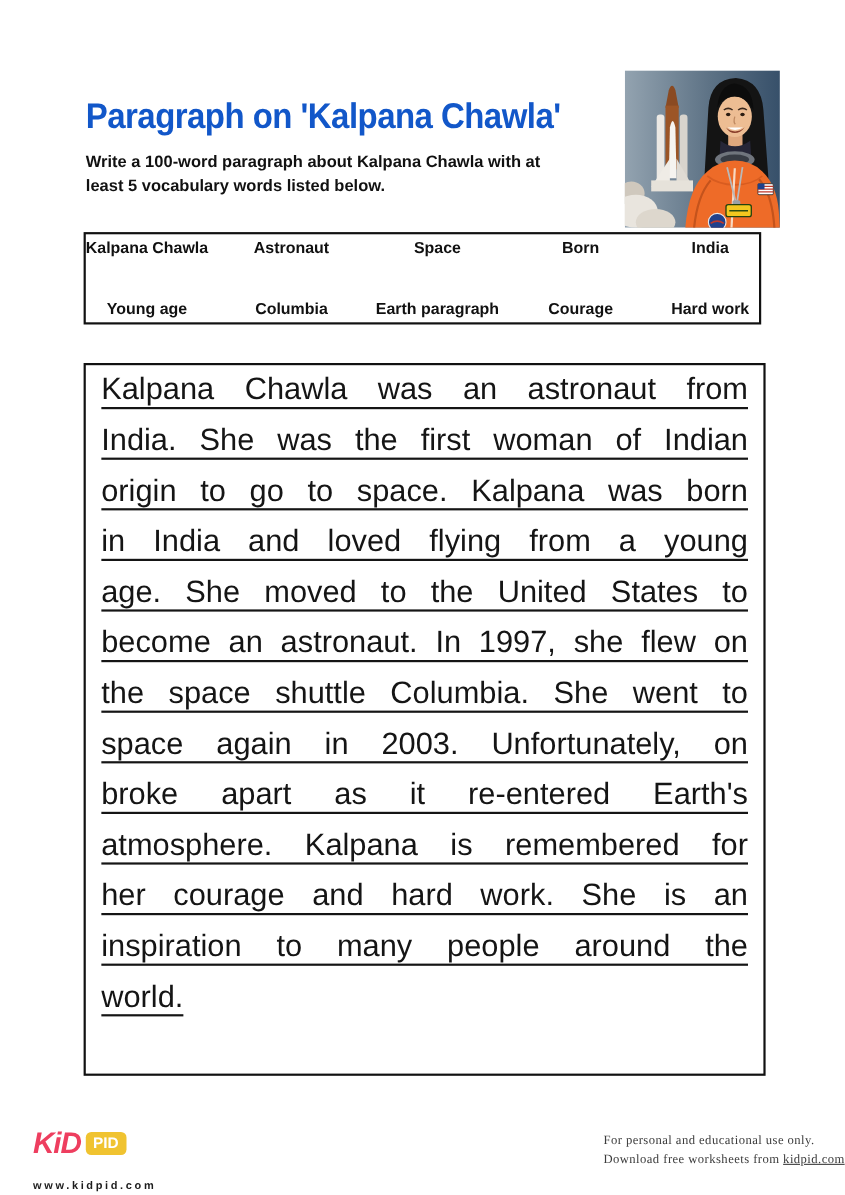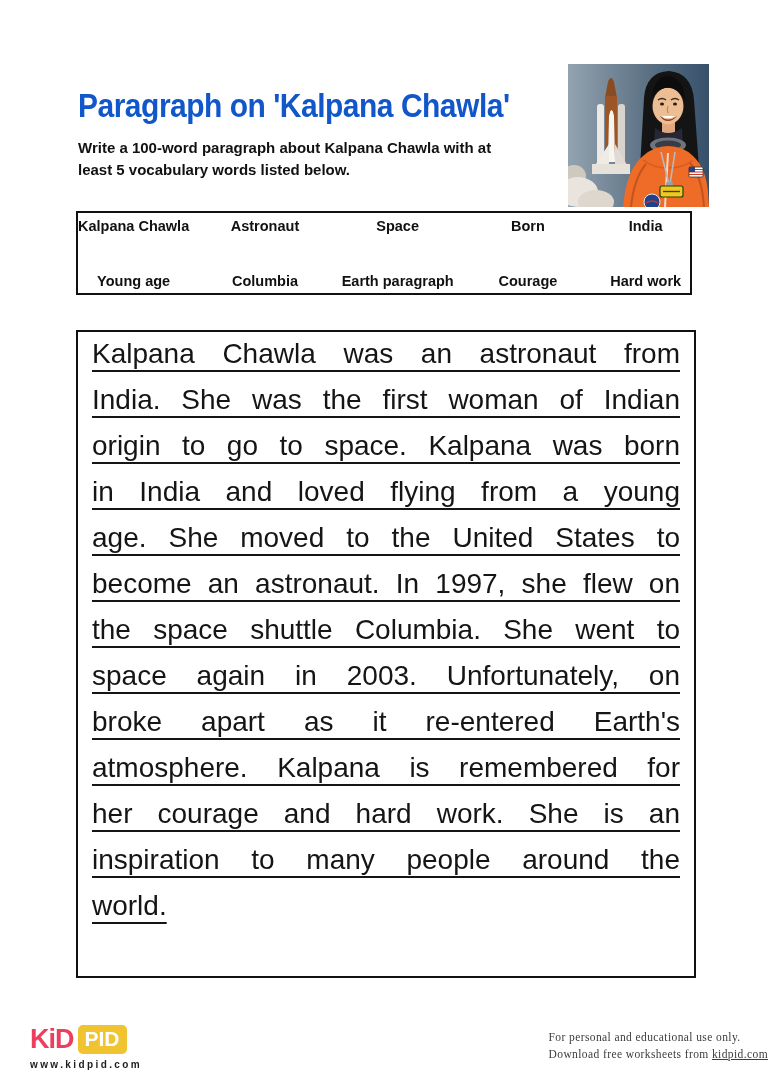--- a/index.html
+++ b/index.html
@@ -53,29 +53,29 @@
     text-decoration-thickness:2px;
     text-underline-offset:7px;
     text-decoration-skip-ink:none;
     overflow:hidden;white-space:nowrap;
   }
   .para-line.last{text-align-last:left;}
   
   .footer-left{position:absolute;left:30px;top:1024px;}
   .logo{display:flex;align-items:center;}
   .logo-kid{
-    font-size:27px;font-weight:800;color:#ee3e5f;letter-spacing:-1px;
+    font-size:27px;font-weight:800;color:#ee3e5f;letter-spacing:-1px;font-style:italic;
   }
   .logo-pid{
     margin-left:4px;background:#f0c330;color:#ffffff;
-    font-size:21px;font-weight:800;
+    font-size:14px;font-weight:800;
     padding:2px 7px 3px 7px;border-radius:5px;
   }
   .logo-url{
-    margin-top:4px;font-size:10px;letter-spacing:2.4px;color:#1d1d1d;font-weight:600;
+    margin-top:18px;font-size:10px;letter-spacing:2.4px;color:#1d1d1d;font-weight:600;
   }
   .footer-right{
     position:absolute;right:24px;top:1029px;
     text-align:left;
     font-family:"Liberation Serif",serif;
     font-size:11.5px;color:#3c3c3c;line-height:16.5px;letter-spacing:0.4px;
   }
   .footer-link{color:#3c3c3c;text-decoration:underline;cursor:pointer;}
 </style>
 </head>

